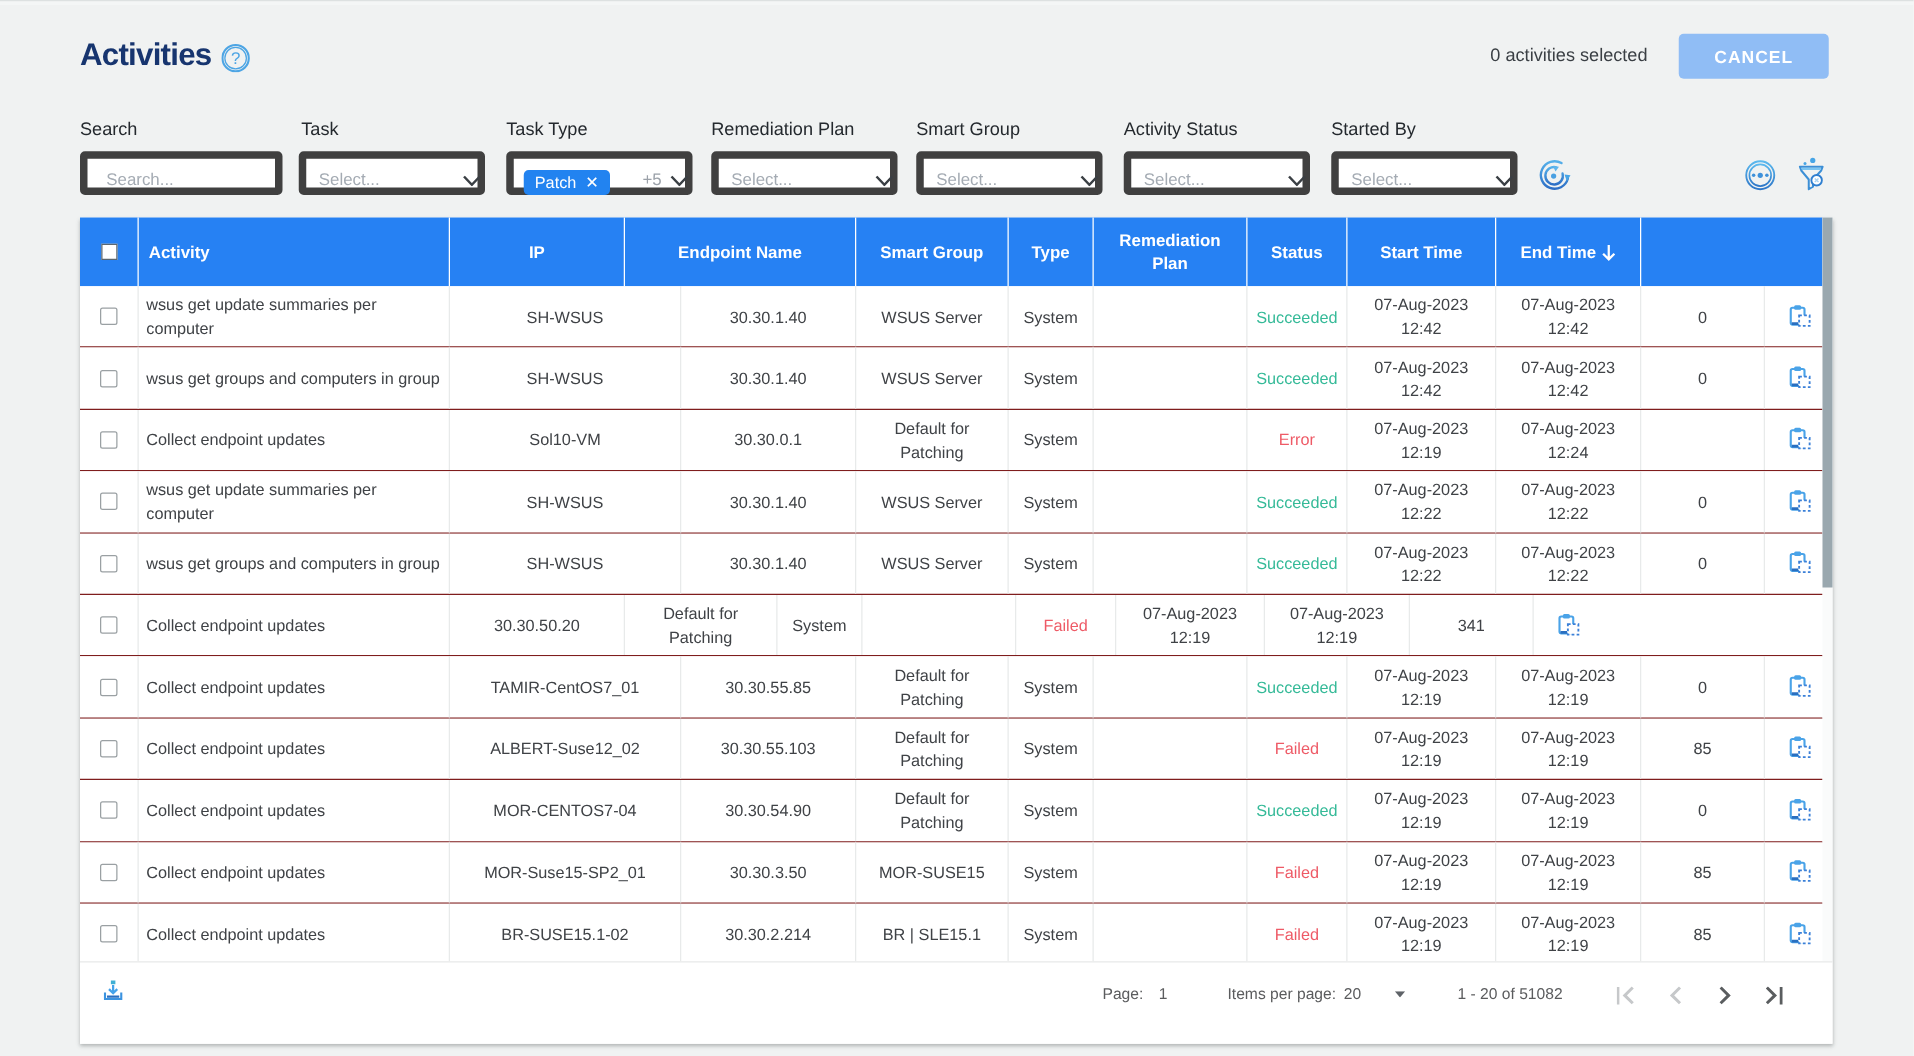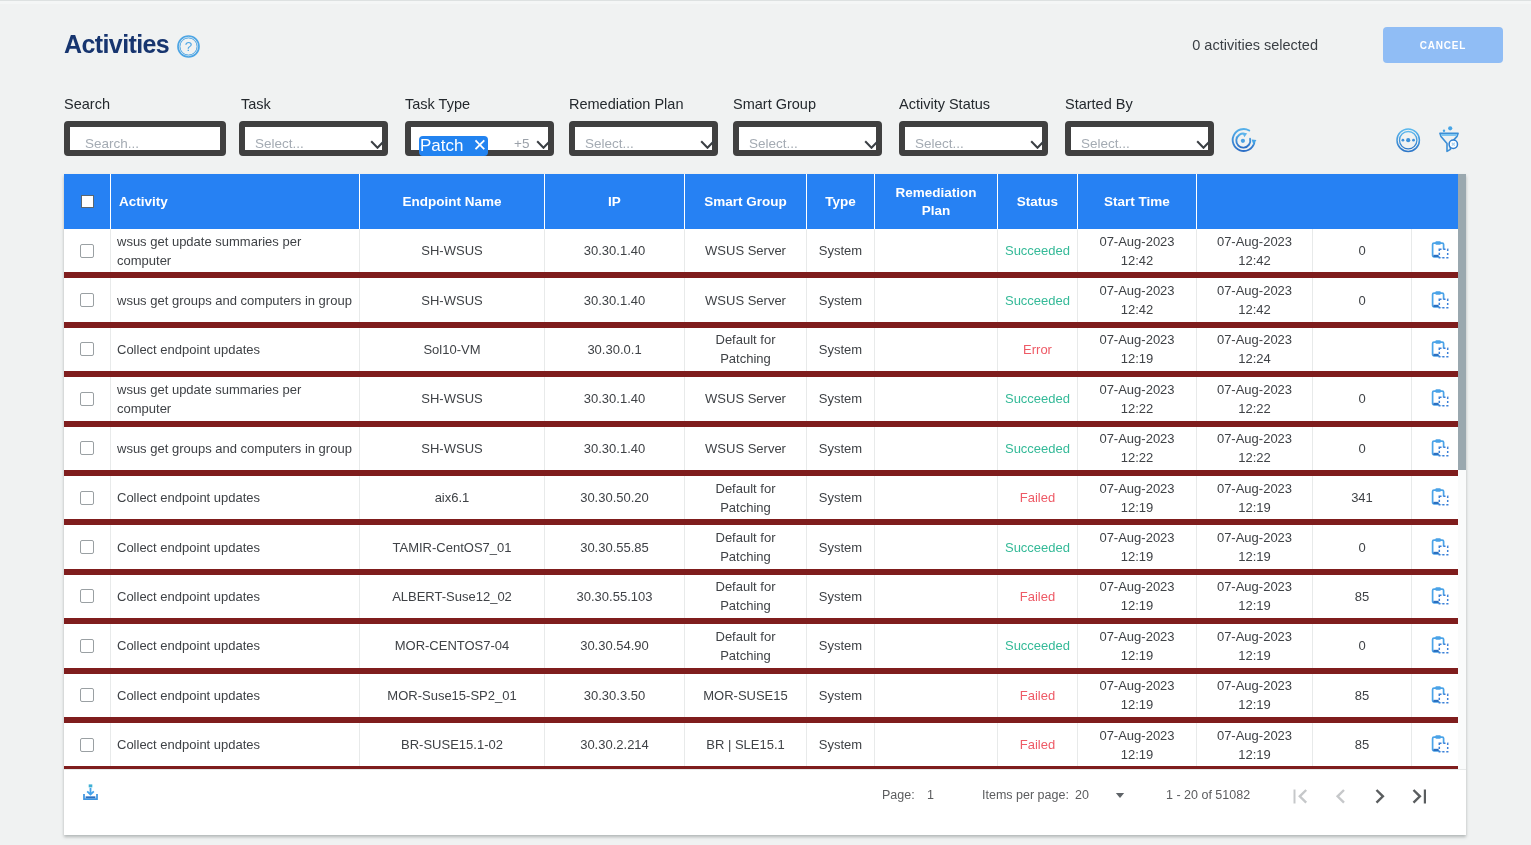--- a/index.html
+++ b/index.html
@@ -4,34 +4,34 @@
 <style>
   * { margin:0; padding:0; box-sizing:border-box; }
   html,body { width:1531px; height:845px; overflow:hidden; }
   body { font-family:"Liberation Sans", sans-serif; background:#f0f2f2; position:relative; }
   .topline { position:absolute; left:0; top:0; width:1531px; height:4px; background:#f4f6f6; border-top:1px solid #dde1e1; }
 
   h1.title { position:absolute; left:64px; top:30px; font-size:25px; font-weight:700; color:#17356f; letter-spacing:-0.6px;text-align:center; }
   .helpicon { position:absolute; left:177px; top:35px; }
 
   .selinfo { position:absolute; top:37px; right:213px; font-size:14.5px; color:#3a3f44; white-space:nowrap; }
-  .cancelbtn { position:absolute; left:1343px; top:27px; width:120px; height:36px; background:#90bdf5; border:none; border-radius:4px; color:#ffffff; font-family:"Liberation Sans",sans-serif; font-size:10px; font-weight:700; letter-spacing:0.8px;margin-left:40px; }
+  .cancelbtn { position:absolute; left:1343px; top:27px; width:120px; height:36px; background:#90bdf5; border:none; border-radius:4px; color:#ffffff; font-family:"Liberation Sans",sans-serif; font-size:14px; font-weight:700; letter-spacing:0.8px; }
 
   .flabel { position:absolute; top:96px; font-size:14.5px; font-weight:400; color:#24292e; }
   .fbox { position:absolute; top:121px; height:35px; background:#ffffff; border:6px solid #404040; border-radius:4px; font-size:13.5px; color:#a4abb3; line-height:33px; padding-left:10px; }
   .chev { position:absolute; top:13px; width:15px; height:9px; }
   .chev svg { display:block; }
 
   
   .card { position:absolute; left:64px; top:174px; width:1402px; height:661px; background:#ffffff; box-shadow:0 2px 3px rgba(60,70,70,0.35); }
   .grid { position:absolute; left:0; top:0; width:1394px; }
   .hrow { display:flex; height:55px; background:#2681f3; }
   .hcell { color:#fff; font-size:13.5px; font-weight:700; display:flex; align-items:center; justify-content:center; text-align:center; line-height:18px; border-left:1px solid #ffffff; }
   .hcell:first-child { border-left:none; }
-  .brow { display:flex; height:49.4px; border-bottom:6px solid #7f1d1d; background:#fff; }
+  .brow { display:flex; height:49.4px; border-bottom:1px solid #7f1d1d; background:#fff; }
   .bcell { font-size:13px; color:#3f4246; display:flex; align-items:center; justify-content:center; text-align:center; line-height:19px; border-left:1px solid #e8eaea; overflow:hidden; }
   .bcell:first-child { border-left:none; }
   .c0{width:46px;} .c1{width:249px; justify-content:flex-start; text-align:left; padding:0 2px 0 6px;} .c2{width:185px;} .c3{width:140px;} .c4{width:122px;} .c5{width:68px;} .c6{width:123px;} .c7{width:80px;} .c8{width:119px;} .c9{width:116px;} .c10{width:99px;} .c11{width:47px;}
   .ok { color:#35ba98; }
   .bad { color:#ee5a66; }
   .cb { width:14px; height:14px; border:1.5px solid #9aa0a3; border-radius:2px; background:#fff; }
   .hcb { width:13px; height:13px; background:#fff; border:1px solid #5b6770; }
 
   
   .sbar { position:absolute; left:1394px; top:0; width:8px; height:595px; background:#fafbfb; }
@@ -65,21 +65,21 @@
 
   <div class="fbox" style="left:64px; width:162px; padding-left:15px;">Search...</div>
   <div class="fbox" style="left:239px; width:149px;">Select...
     <span class="chev" style="left:125px;">
       <svg width="15" height="9">
         <polyline points="1.2,1.2 7.5,7.8 13.8,1.2" fill="none" stroke="#3a3f44" stroke-width="2"></polyline>
       </svg>
     </span>
   </div>
   <div class="fbox" style="left:405px; width:149px; padding-left:0;">
-    <span style="position:absolute; left:8px; top:9px; width:69px; height:20px; background:#2283f0; border-radius:4px; color:#fff; font-size:17px; line-height:20px; text-align:center;">Patch &nbsp;✕</span>
+    <span style="position:absolute; left:8px; top:9px; width:69px; height:20px; background:#2283f0; border-radius:4px; color:#fff; font-size:13px; line-height:20px; text-align:center;">Patch &nbsp;✕</span>
     <span style="position:absolute; left:103px; top:0px; color:#9ba1a9;">+5</span>
     <span class="chev" style="left:125px;">
       <svg width="15" height="9">
         <polyline points="1.2,1.2 7.5,7.8 13.8,1.2" fill="none" stroke="#3a3f44" stroke-width="2"></polyline>
       </svg>
     </span>
   </div>
   <div class="fbox" style="left:569px; width:149px;">Select...
     <span class="chev" style="left:125px;">
       <svg width="15" height="9">
@@ -150,27 +150,30 @@
     </svg>
   </div>
 
   <div class="card">
     <div class="grid">
       <div class="hrow">
         <div class="hcell c0">
           <span class="hcb"></span>
         </div>
         <div class="hcell c1" style="justify-content:flex-start; text-align:left; padding-left:8px;">Activity</div>
+        <div class="hcell c3">IP</div>
         <div class="hcell c2">Endpoint Name</div>
-        <div class="hcell c3">IP</div>
         <div class="hcell c4">Smart Group</div>
         <div class="hcell c5">Type</div>
         <div class="hcell c6">Remediation<br>Plan</div>
         <div class="hcell c7">Status</div>
         <div class="hcell c8">Start Time</div>
+        <div class="hcell c9">End Time&nbsp; <svg width="12" height="14" viewBox="0 0 12 14">
+            <path d="M6 1 v11 M1.5 8 L6 12.5 L10.5 8" fill="none" stroke="#fff" stroke-width="1.8"></path>
+          </svg></div>
         <div class="hcell c11"></div>
       </div>
 
       <div class="brow">
         <div class="bcell c0">
           <span class="cb"></span>
         </div>
         <div class="bcell c1">wsus get update summaries per<br>computer</div>
         <div class="bcell c2">SH-WSUS</div>
         <div class="bcell c3">30.30.1.40</div>
@@ -280,21 +283,20 @@
             <path d="M3.4 15.9 h5.2" stroke="#2a6fc0" stroke-width="2.2"></path>
             <rect x="9.3" y="9.3" width="8.4" height="8.4" fill="#ffffff" stroke="#3b80d8" stroke-width="1.5" stroke-dasharray="2.2 1.8"></rect>
           </svg>
         </div>
       </div>
       <div class="brow">
         <div class="bcell c0">
           <span class="cb"></span>
         </div>
         <div class="bcell c1">Collect endpoint updates</div>
-        <div class="bcell c2">aix6.1</div>
         <div class="bcell c3">30.30.50.20</div>
         <div class="bcell c4">Default for<br>Patching</div>
         <div class="bcell c5">System</div>
         <div class="bcell c6"></div>
         <div class="bcell c7 bad">Failed</div>
         <div class="bcell c8">07-Aug-2023<br>12:19</div>
         <div class="bcell c9">07-Aug-2023<br>12:19</div>
         <div class="bcell c10">341</div>
         <div class="bcell c11">
           <svg width="20" height="21" viewBox="0 0 20 21" style="margin-left:9px">

